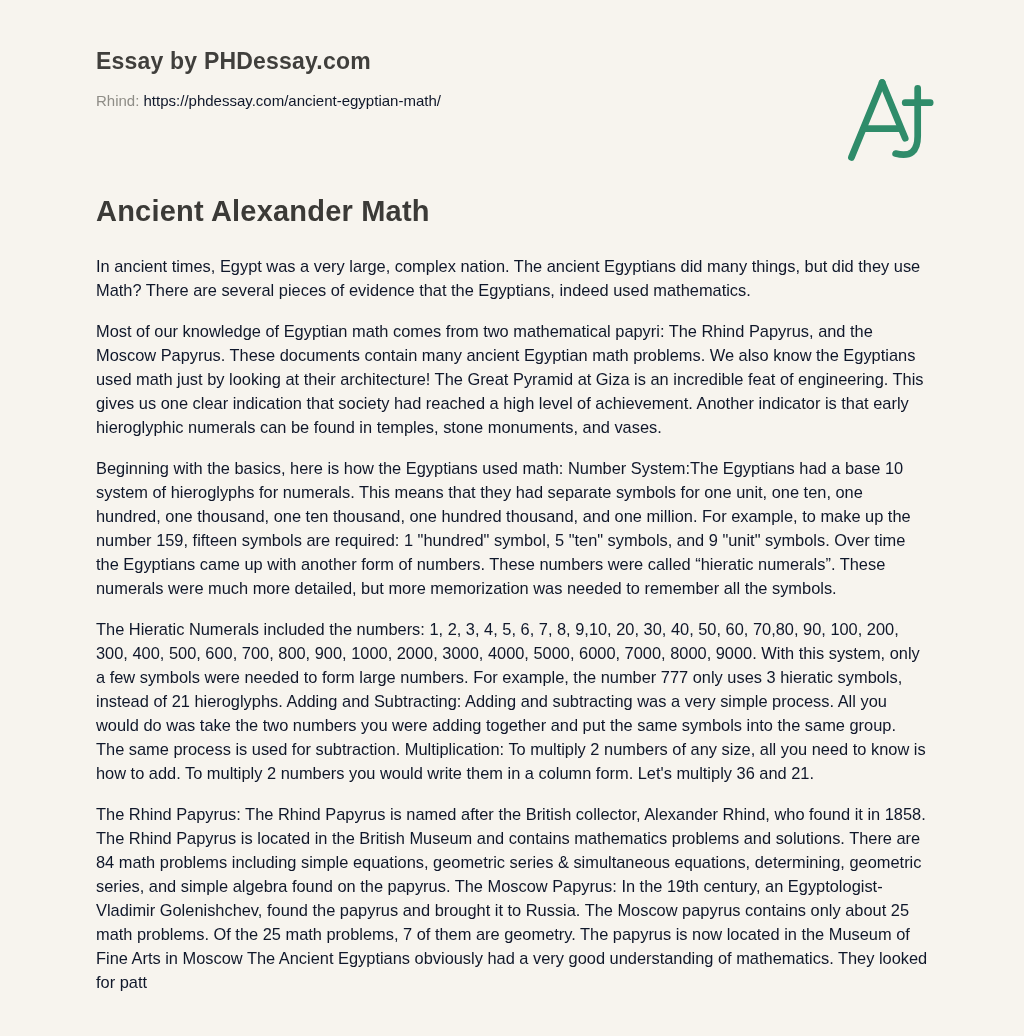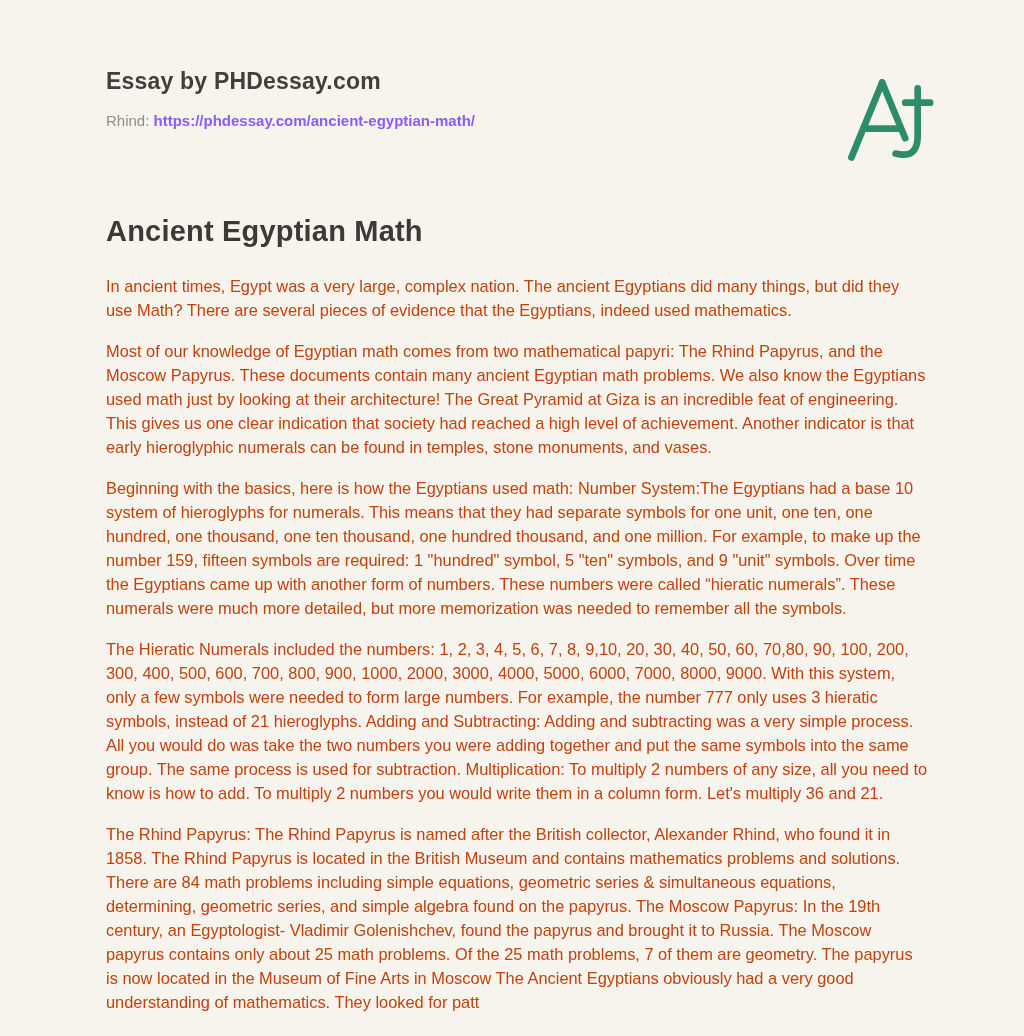--- a/index.html
+++ b/index.html
@@ -9,40 +9,38 @@
     font-family: "Liberation Sans", sans-serif;
   }
   .page {
     position: relative;
     width: 1024px;
     height: 1036px;
     background: #f7f4ee;
     overflow: hidden;
   }
   .content {
-    padding: 68px 96px 0 96px;
+    padding: 48px 96px 0 96px;
     box-sizing: border-box;
-    margin-left: 10px;
   }
   .essay-by {
     font-size: 23px;
     font-weight: 600;
     color: #403f3c;
     letter-spacing: 0.2px;
     margin: 0;
   }
   .source-line {
     margin-top: 17px;
     font-size: 15px;
     color: #8f8d87;
   }
   .source-line a {
-    color: #8b5cf6;
+    color: #0f172a;
     text-decoration: none;
-    font-weight: bold;
   }
   .logo {
     position: absolute;
     top: 70px;
     right: 90px;
     width: 96px;
     height: 98px;
   }
   .article-title {
     margin: 86px 0 0 0;
@@ -51,21 +49,21 @@
     color: #3b3a37;
     letter-spacing: 0.2px;
   }
   .article-body {
     margin-top: 26px;
   }
   .article-body p {
     margin: 0 0 17px 0;
     font-size: 16.4px;
     line-height: 24px;
-    color: #c2410c;
+    color: #0f172a;
   }
 </style>
 </head>
 <body>
 
 <div class="page">
 
   <div class="logo">
     <svg width="96" height="98" viewBox="0 0 100 100" fill="none" xmlns="http://www.w3.org/2000/svg">
 
@@ -80,21 +78,21 @@
 
   <div class="content">
 
     <h1 class="essay-by">Essay by PHDessay.com</h1>
 
     <div class="source-line">
       <span>Rhind:</span>
       <a href="#">https://phdessay.com/ancient-egyptian-math/</a>
     </div>
 
-    <h2 class="article-title">Ancient Egyptian Math</h2>
+    <h2 class="article-title">Ancient Alexander Math</h2>
 
     <div class="article-body">
       <p>In ancient times, Egypt was a very large, complex nation. The ancient Egyptians did many things, but did they use Math? There are several pieces of evidence that the Egyptians, indeed used mathematics.</p>
       <p>Most of our knowledge of Egyptian math comes from two mathematical papyri: The Rhind Papyrus, and the Moscow Papyrus. These documents contain many ancient Egyptian math problems. We also know the Egyptians used math just by looking at their architecture! The Great Pyramid at Giza is an incredible feat of engineering. This gives us one clear indication that society had reached a high level of achievement. Another indicator is that early hieroglyphic numerals can be found in temples, stone monuments, and vases.</p>
       <p>Beginning with the basics, here is how the Egyptians used math: Number System:The Egyptians had a base 10 system of hieroglyphs for numerals. This means that they had separate symbols for one unit, one ten, one hundred, one thousand, one ten thousand, one hundred thousand, and one million. For example, to make up the number 159, fifteen symbols are required: 1 "hundred" symbol, 5 "ten" symbols, and 9 "unit" symbols. Over time the Egyptians came up with another form of numbers. These numbers were called “hieratic numerals”. These numerals were much more detailed, but more memorization was needed to remember all the symbols.</p>
       <p>The Hieratic Numerals included the numbers: 1, 2, 3, 4, 5, 6, 7, 8, 9,10, 20, 30, 40, 50, 60, 70,80, 90, 100, 200, 300, 400, 500, 600, 700, 800, 900, 1000, 2000, 3000, 4000, 5000, 6000, 7000, 8000, 9000. With this system, only a few symbols were needed to form large numbers. For example, the number 777 only uses 3 hieratic symbols, instead of 21 hieroglyphs. Adding and Subtracting: Adding and subtracting was a very simple process. All you would do was take the two numbers you were adding together and put the same symbols into the same group. The same process is used for subtraction. Multiplication: To multiply 2 numbers of any size, all you need to know is how to add. To multiply 2 numbers you would write them in a column form. Let's multiply 36 and 21.</p>
       <p>The Rhind Papyrus: The Rhind Papyrus is named after the British collector, Alexander Rhind, who found it in 1858. The Rhind Papyrus is located in the British Museum and contains mathematics problems and solutions. There are 84 math problems including simple equations, geometric series &amp; simultaneous equations, determining, geometric series, and simple algebra found on the papyrus. The Moscow Papyrus: In the 19th century, an Egyptologist- Vladimir Golenishchev, found the papyrus and brought it to Russia. The Moscow papyrus contains only about 25 math problems. Of the 25 math problems, 7 of them are geometry. The papyrus is now located in the Museum of Fine Arts in Moscow The Ancient Egyptians obviously had a very good understanding of mathematics. They looked for patt</p>
     </div>
 
   </div>

